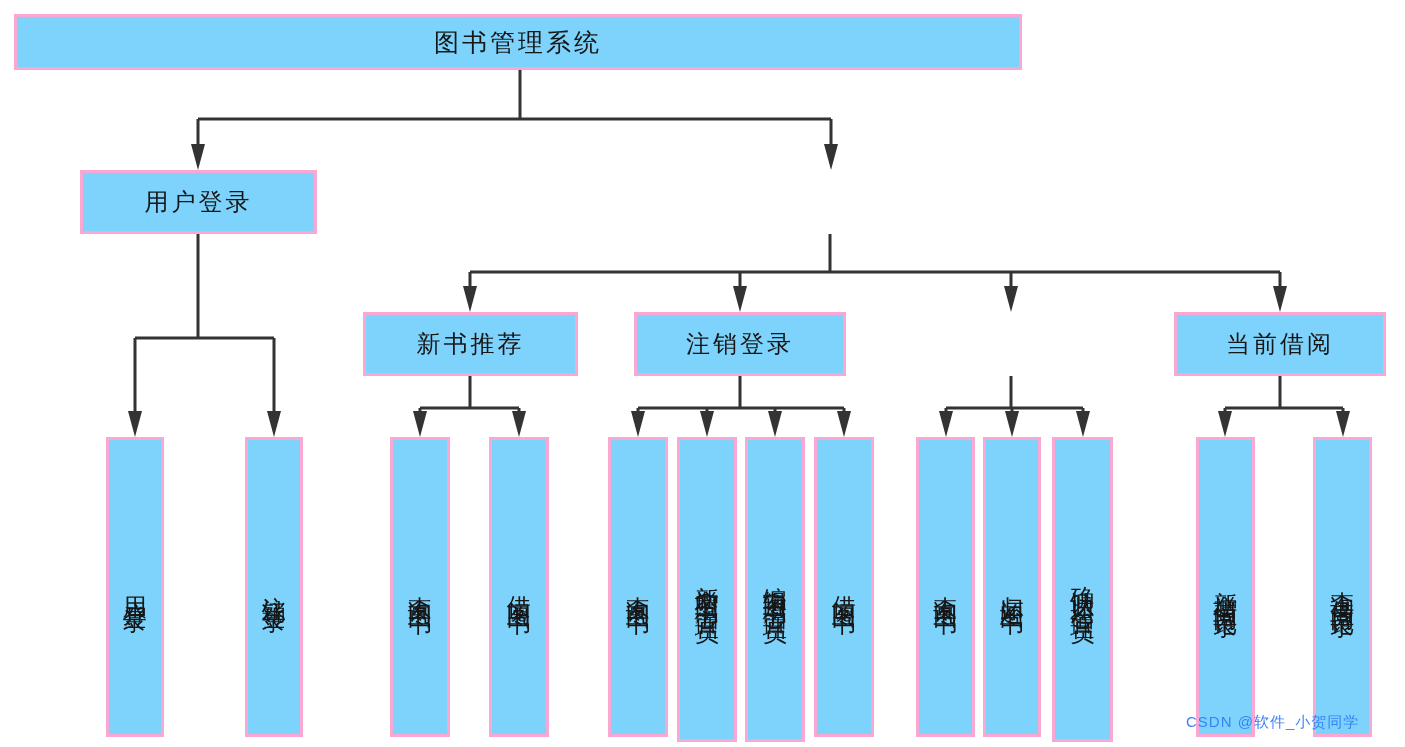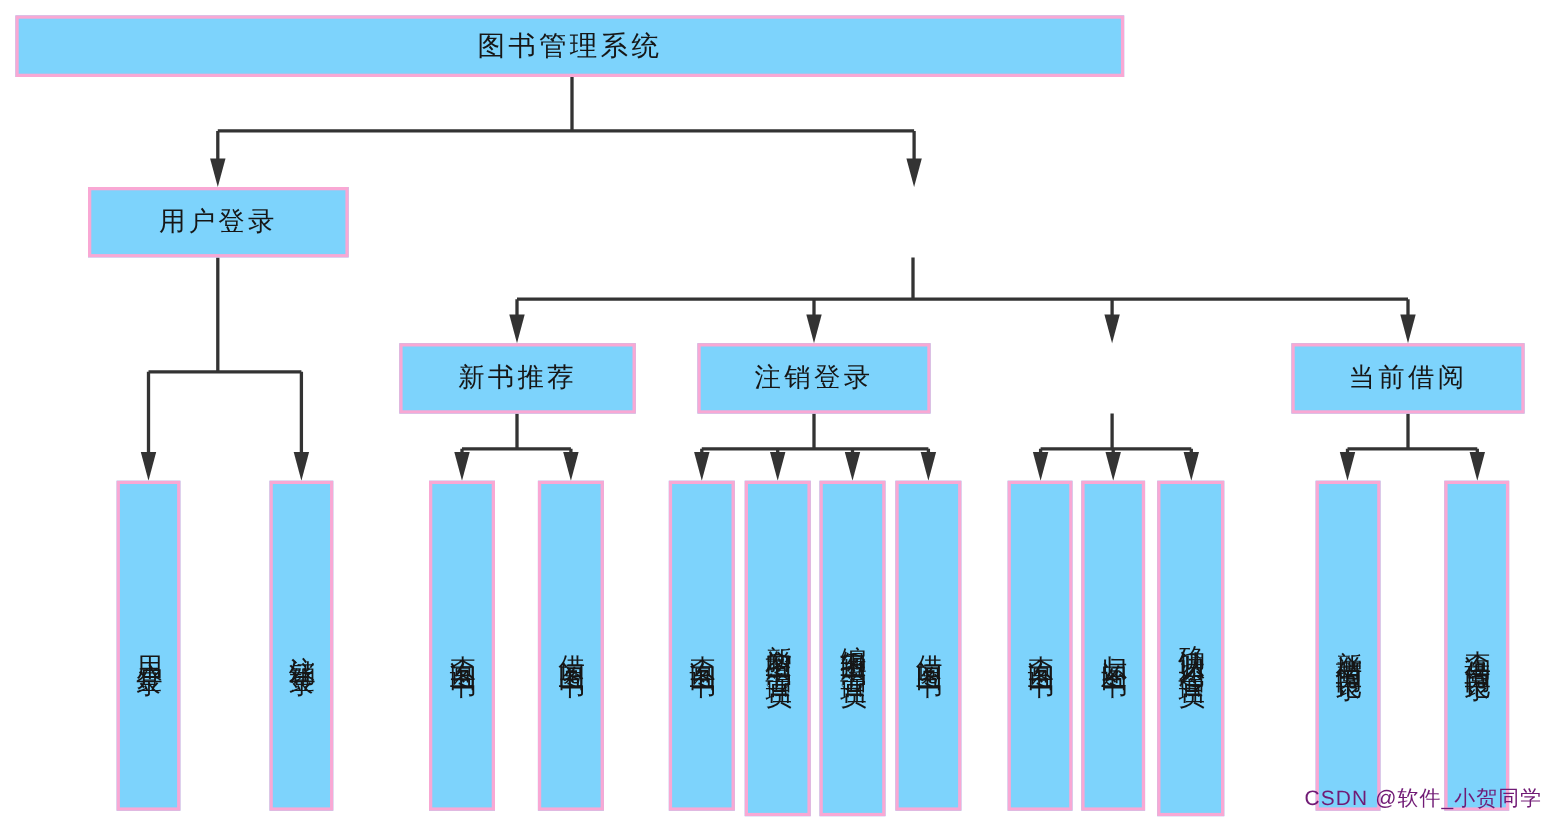--- a/index.html
+++ b/index.html
@@ -13,21 +13,21 @@
     display:flex;align-items:center;justify-content:center;
     font-size:24px;letter-spacing:3px;white-space:nowrap;line-height:1.15;
   }
   .node.root{font-size:25px;}
   .node.v{
     writing-mode:vertical-rl;text-orientation:mixed;
     font-size:24px;letter-spacing:5px;white-space:normal;
   }
   .watermark{
     position:absolute;left:1186px;top:713px;z-index:6;
-    font-size:19px;letter-spacing:1px;color:#701a75;white-space:nowrap;
+    font-size:15px;letter-spacing:1px;color:#3b82f6;white-space:nowrap;
   }
 </style>
 </head>
 <body>
 
 <div class="stage">
 
   <svg class="connectors" viewBox="0 0 1405 747" xmlns="http://www.w3.org/2000/svg">
     <g stroke="#333333" stroke-width="3" fill="none">
       <path d="M520 70 V119 M198 119 H831 M198 119 V148 M831 119 V148"></path>

